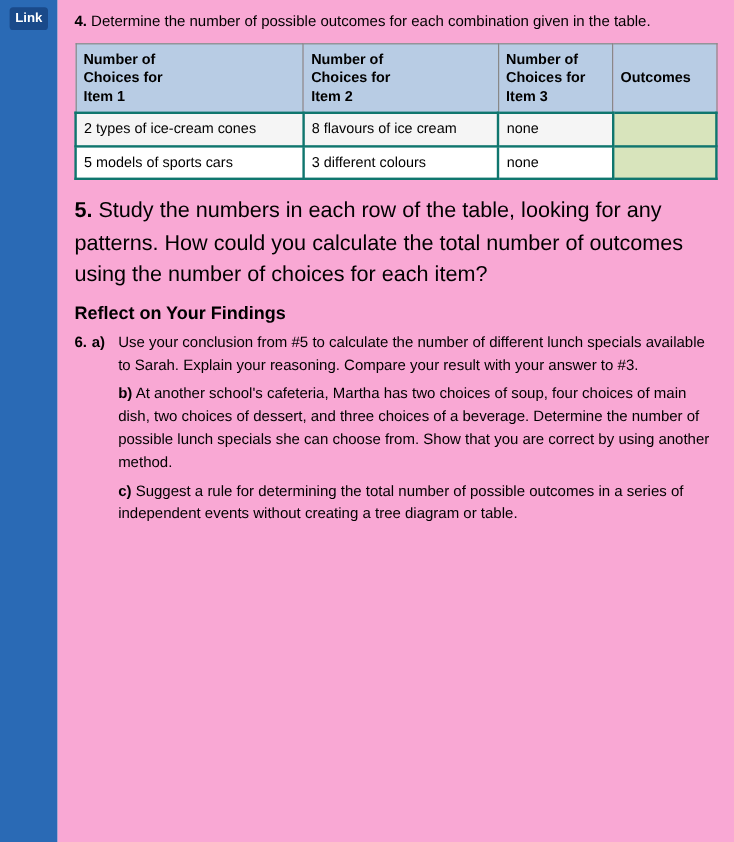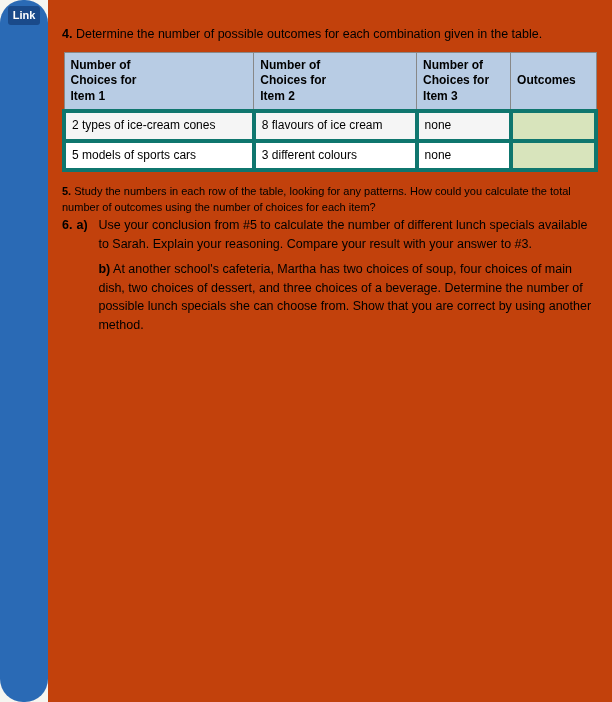--- a/index.html
+++ b/index.html
@@ -13,43 +13,42 @@
       flex-direction: row;
     }
     .sidebar {
       width: 48px;
       background: #2a6ab5;
       display: flex;
       flex-direction: column;
       align-items: center;
       padding-top: 6px;
       min-height: 702px;
-      border-radius: 23px;
     }
     .sidebar-link {
       color: white;
       font-size: 11px;
       font-weight: bold;
       background: #1a4a8a;
       padding: 3px 5px;
       border-radius: 3px;
       margin-bottom: 6px;
       text-align: center;
       line-height: 1.2;
     }
     .sidebar-items {
       margin-top: 6px;
       color: white;
       font-size: 10px;
       line-height: 1.8;
     }
     .main-content {
       flex: 1;
-      padding: 26px 14px 14px 14px;
-      background: #c2410c;
+      padding: 10px 14px 14px 14px;
+      background: #f9a8d4;
     }
     .problem-text {
       font-size: 12.5px;
       margin-bottom: 8px;
       line-height: 1.4;
     }
 
     
     table {
       border-collapse: collapse;
@@ -60,39 +59,39 @@
     th {
       background: #b8cce4;
       border: 1px solid #888;
       padding: 5px 6px;
       text-align: left;
       font-weight: bold;
       vertical-align: middle;
       line-height: 1.3;
     }
     td {
-      border: 4px solid #0f766e;
+      border: 2px solid #0f766e;
       padding: 5px 6px;
       vertical-align: middle;
       line-height: 1.3;
       background: white;
     }
     td.outcomes-cell {
       background: #d8e4bc;
     }
     tr:nth-child(odd) td:not(.outcomes-cell) {
       background: #f5f5f5;
     }
     tr:nth-child(even) td:not(.outcomes-cell) {
       background: #ffffff;
     }
 
     .question-5 {
-      font-size: 11px;
-      margin-bottom: 0;
+      font-size: 18px;
+      margin-bottom: 12px;
       line-height: 1.45;
     }
     .reflect-heading {
       font-size: 15px;
       font-weight: bold;
       margin-bottom: 6px;
       margin-top: 4px;
     }
     .question-6 {
       font-size: 12.5px;
@@ -153,30 +152,35 @@
         </tr>
       </tbody>
     </table>
   </div>
 
   <div class="question-5">
     <span style="font-weight:bold;">5.</span>
     <span>Study the numbers in each row of the table, looking for any patterns. How could you calculate the total number of outcomes using the number of choices for each item?</span>
   </div>
 
+  <div class="reflect-heading">Reflect on Your Findings</div>
 
   <div class="question-6">
     <div style="display:flex; align-items:flex-start; margin-bottom:4px;">
       <span style="font-weight:bold; margin-right:4px;">6.</span>
       <div>
         <div class="q6-part">
           <span class="q6-label">a)</span>
           <span>Use your conclusion from #5 to calculate the number of different lunch specials available to Sarah. Explain your reasoning. Compare your result with your answer to #3.</span>
         </div>
         <div class="q6-indent">
           <span style="font-weight:bold;">b)</span>
           <span>At another school's cafeteria, Martha has two choices of soup, four choices of main dish, two choices of dessert, and three choices of a beverage. Determine the number of possible lunch specials she can choose from. Show that you are correct by using another method.</span>
         </div>
+        <div class="q6-indent">
+          <span style="font-weight:bold;">c)</span>
+          <span>Suggest a rule for determining the total number of possible outcomes in a series of independent events without creating a tree diagram or table.</span>
+        </div>
       </div>
     </div>
   </div>
 
 </div>
 
 </body></html>

